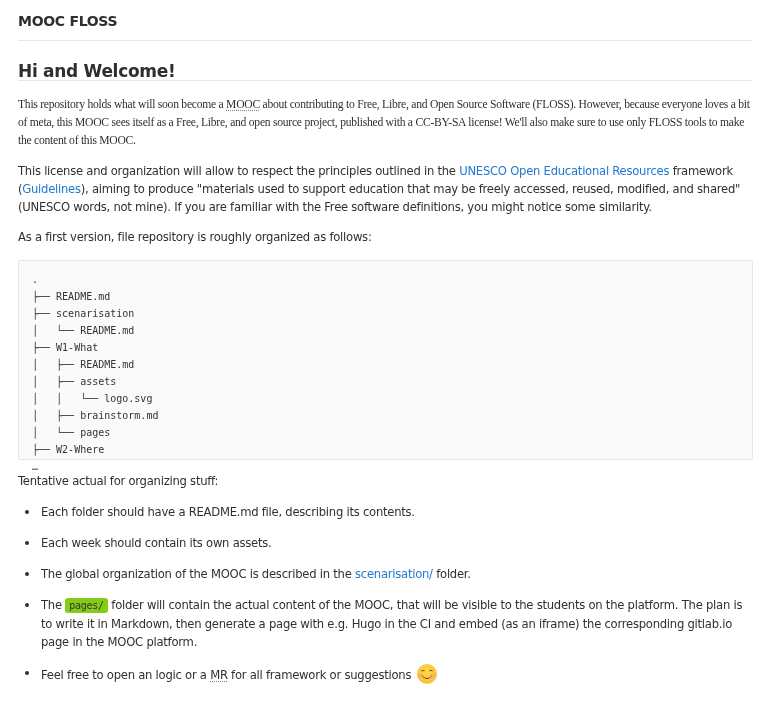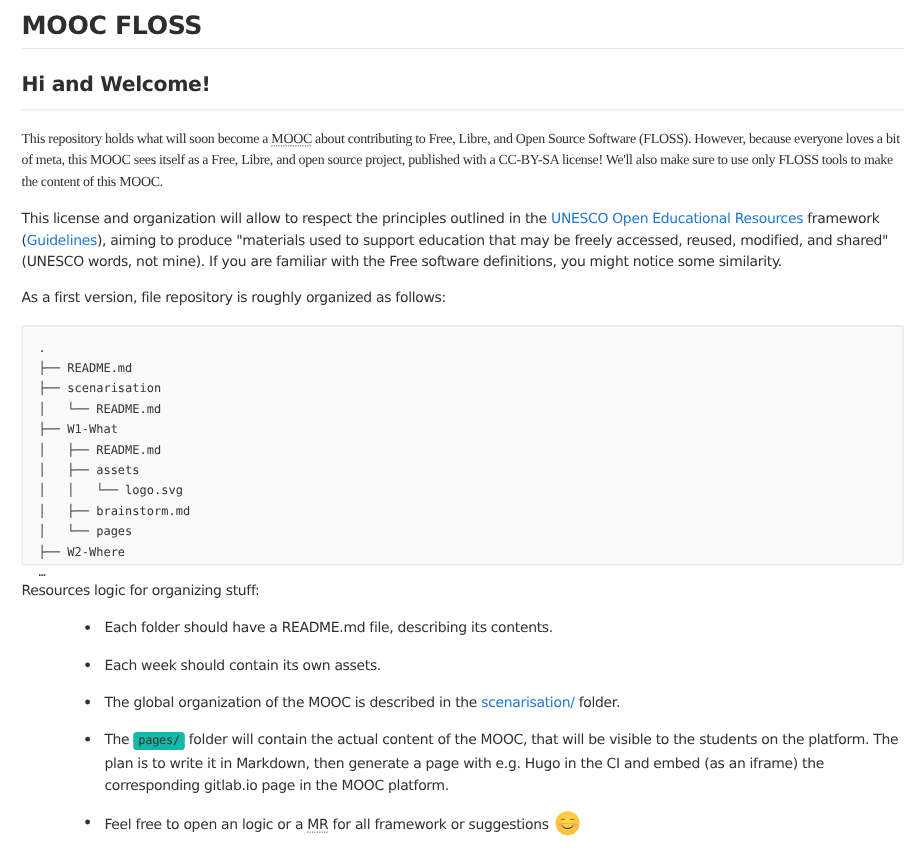--- a/index.html
+++ b/index.html
@@ -3,28 +3,28 @@
 <meta charset="utf-8">
 <style>
   html, body { margin: 0; padding: 0; background: #ffffff; }
   body {
     width: 768px; height: 714px; overflow: hidden;
     font-family: "DejaVu Sans", "Liberation Sans", sans-serif;
     color: #303030;
   }
   .content { position: relative; margin-left: 18px; width: 735px; }
   h1 {
-    font-size: 21px; font-weight: bold; color: #2e2e2e;
+    font-size: 14px; font-weight: bold; color: #2e2e2e;
     margin: 0; padding-top: 10px; padding-bottom: 8px;
     border-bottom: 1px solid #e8e8e8; line-height: 22px;
     letter-spacing: -0.3px;
   }
   h2 {
     font-size: 17px; font-weight: bold; color: #2e2e2e;
-    margin: 0; padding-top: 22px; padding-bottom: 12px;
+    margin: 0; padding-top: 22px; padding-bottom: 1px;
     border-bottom: 1px solid #e8e8e8; line-height: 16px;
     letter-spacing: -0.3px;
   }
   p {
     font-size: 11.6px; line-height: 18px; margin: 12px 0 0 0;
     letter-spacing: -0.25px;
   }
   p.first { margin-top: 15px; font-family: Liberation Serif, serif; }
   a.link { color: #1f78d1; text-decoration: none; }
   abbr {
@@ -36,29 +36,29 @@
     background: #fafafa; border: 1px solid #e5e5e5; border-radius: 2px;
     font-family: "DejaVu Sans Mono", "Liberation Mono", monospace;
     font-size: 10px; line-height: 17px; color: #333;
     height: 200px; box-sizing: border-box; white-space: pre;
   }
   ul.logic {
     margin: 6px 0 0 0; padding: 0 0 0 23px; list-style: none;
   }
   ul.logic li {
     position: relative; font-size: 11.6px; line-height: 18px;
-    margin-top: 13px; letter-spacing: -0.25px; margin-left: 46px;
+    margin-top: 13px; letter-spacing: -0.25px;
   }
   ul.logic li::before {
     content: ""; position: absolute; left: -16px; top: 7px;
     width: 4px; height: 4px; border-radius: 50%; background: #303030;
   }
   code.inline {
     font-family: "DejaVu Sans Mono", "Liberation Mono", monospace;
-    font-size: 10px; background: #14b8a6; border-radius: 3px;
+    font-size: 10px; background: #84cc16; border-radius: 3px;
     padding: 2px 4px; color: #333;
   }
   .emoji {
     display: inline-block; width: 20px; height: 20px; border-radius: 50%;
     background: radial-gradient(circle at 50% 40%, #ffd84d 0%, #f5b82e 100%);
     vertical-align: -5px; position: relative; margin-left: 2px;
   }
   .emoji .eye {
     position: absolute; top: 6px; width: 4px; height: 2px;
     border-top: 1.5px solid #5a3a12; border-radius: 50% 50% 0 0;
@@ -93,21 +93,21 @@
 │   └── README.md
 ├── W1-What
 │   ├── README.md
 │   ├── assets
 │   │   └── logo.svg
 │   ├── brainstorm.md
 │   └── pages
 ├── W2-Where
 …</pre>
 
-  <p>Resources logic for organizing stuff:</p>
+  <p>Tentative actual for organizing stuff:</p>
 
   <ul class="logic">
     <li>Each folder should have a README.md file, describing its contents.</li>
     <li>Each week should contain its own assets.</li>
     <li><span>The global organization of the MOOC is described in the </span><a class="link">scenarisation/</a><span> folder.</span></li>
     <li><span>The </span><code class="inline">pages/</code><span> folder will contain the actual content of the MOOC, that will be visible to the students on the platform. The plan is to write it in Markdown, then generate a page with e.g. Hugo in the CI and embed (as an iframe) the corresponding gitlab.io page in the MOOC platform.</span></li>
     <li><span>Feel free to open an logic or a </span><abbr>MR</abbr><span> for all framework or suggestions </span><span class="emoji"><span class="cheek l"></span><span class="cheek r"></span><span class="eye l"></span><span class="eye r"></span><span class="mouth"></span></span></li>
   </ul>
 </div>
 

